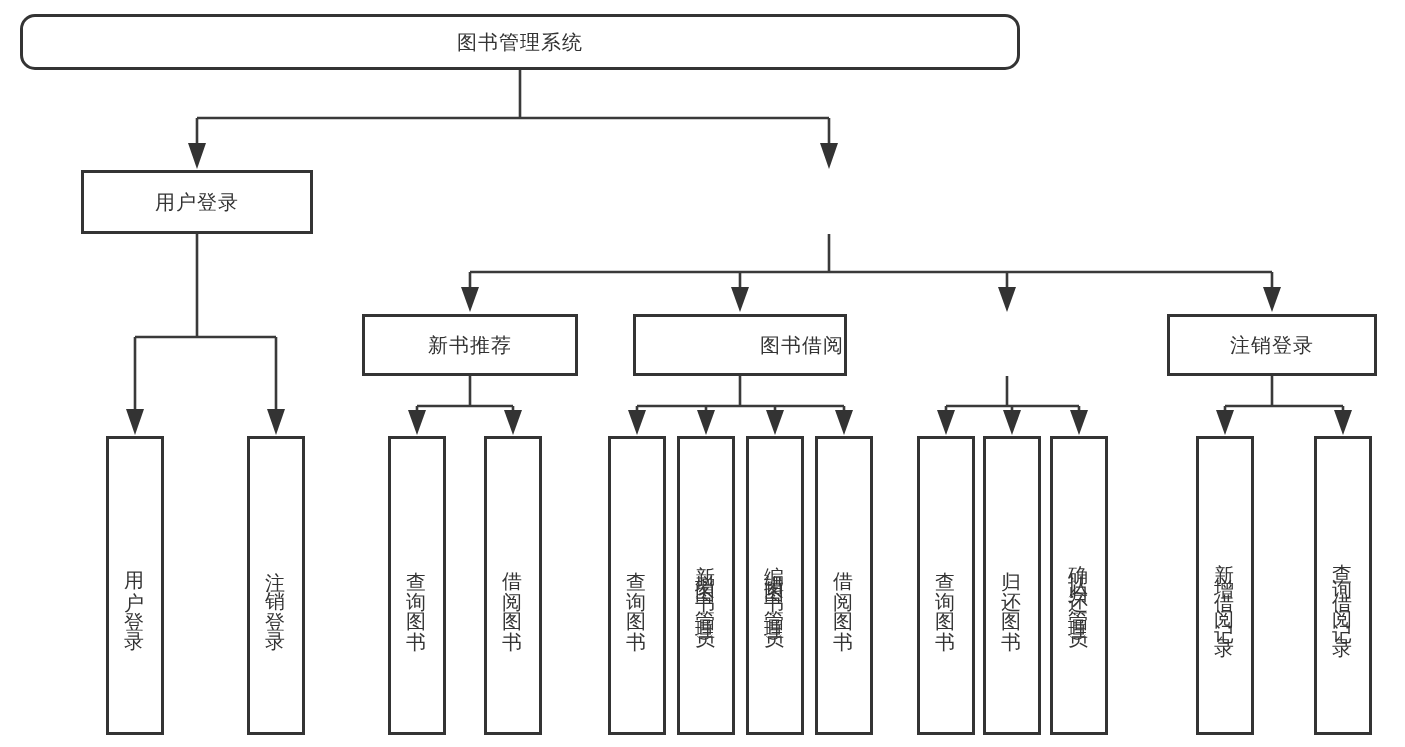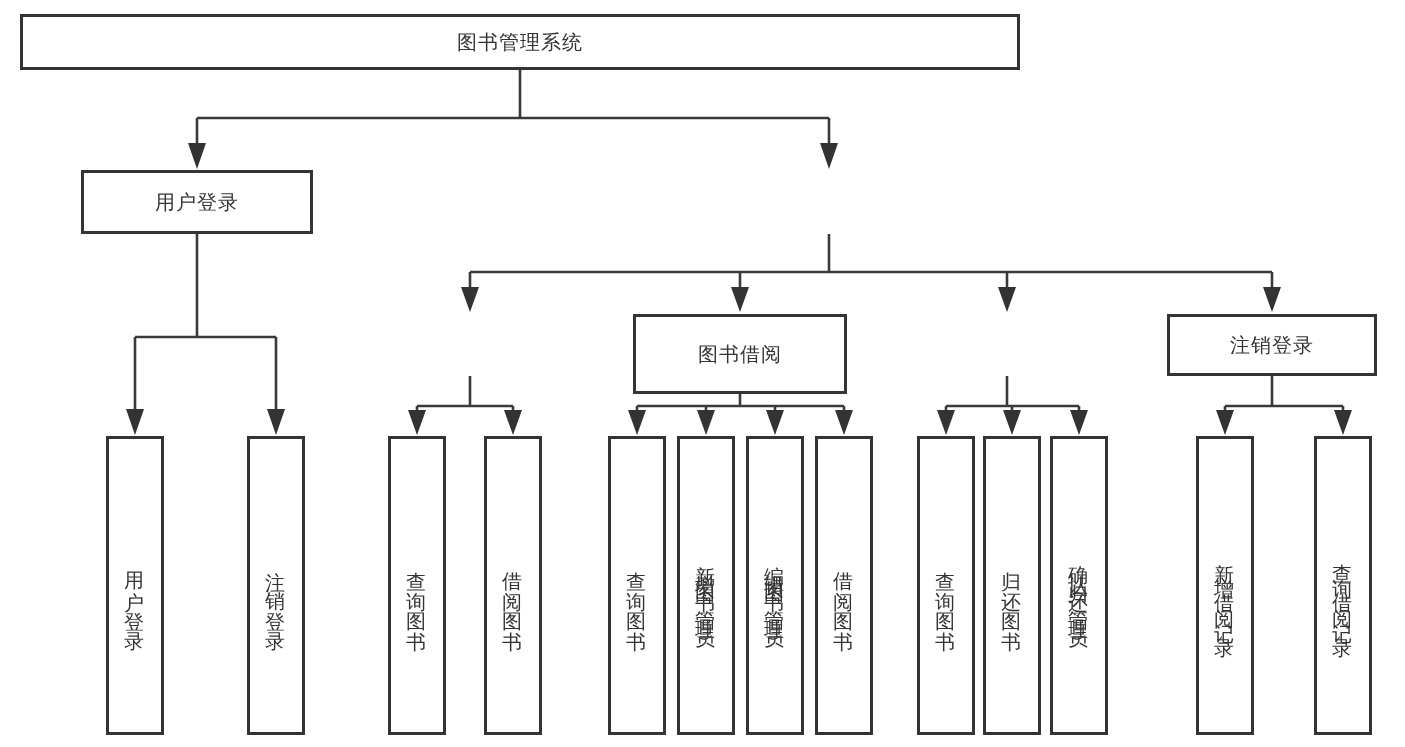--- a/index.html
+++ b/index.html
@@ -97,29 +97,32 @@
       <polygon points="1070,410 1088,410 1079,435"></polygon>
     </g>
 
     <g>
       <path d="M1272 376 V406 M1225 406 H1343 M1225 406 V413 M1343 406 V413"></path>
       <polygon points="1216,410 1234,410 1225,435"></polygon>
       <polygon points="1334,410 1352,410 1343,435"></polygon>
     </g>
   </svg>
 
-  <div class="node" style="left:20px;top:14px;width:1000px;height:56px;">
+  <div class="node" style="left:20px;top:14px;width:1000px;height:56px;border-radius:15px;">
     <span>图书管理系统</span>
   </div>
 
   <div class="node" style="left:81px;top:170px;width:232px;height:64px;">
     <span>用户登录</span>
   </div>
 
-  <div class="node" style="left:633px;top:314px;width:214px;height:80px;">
+  <div class="node" style="left:362px;top:314px;width:216px;height:62px;">
+    <span>新书推荐</span>
+  </div>
+  <div class="node" style="left:633px;top:314px;width:214px;height:62px;justify-content:flex-end;">
     <span>图书借阅</span>
   </div>
   <div class="node" style="left:1167px;top:314px;width:210px;height:62px;">
     <span>注销登录</span>
   </div>
 
   <div class="node leaf" style="left:106px;">
     <span class="v-text vs-wide">用户登录</span>
   </div>
   <div class="node leaf" style="left:247px;">

